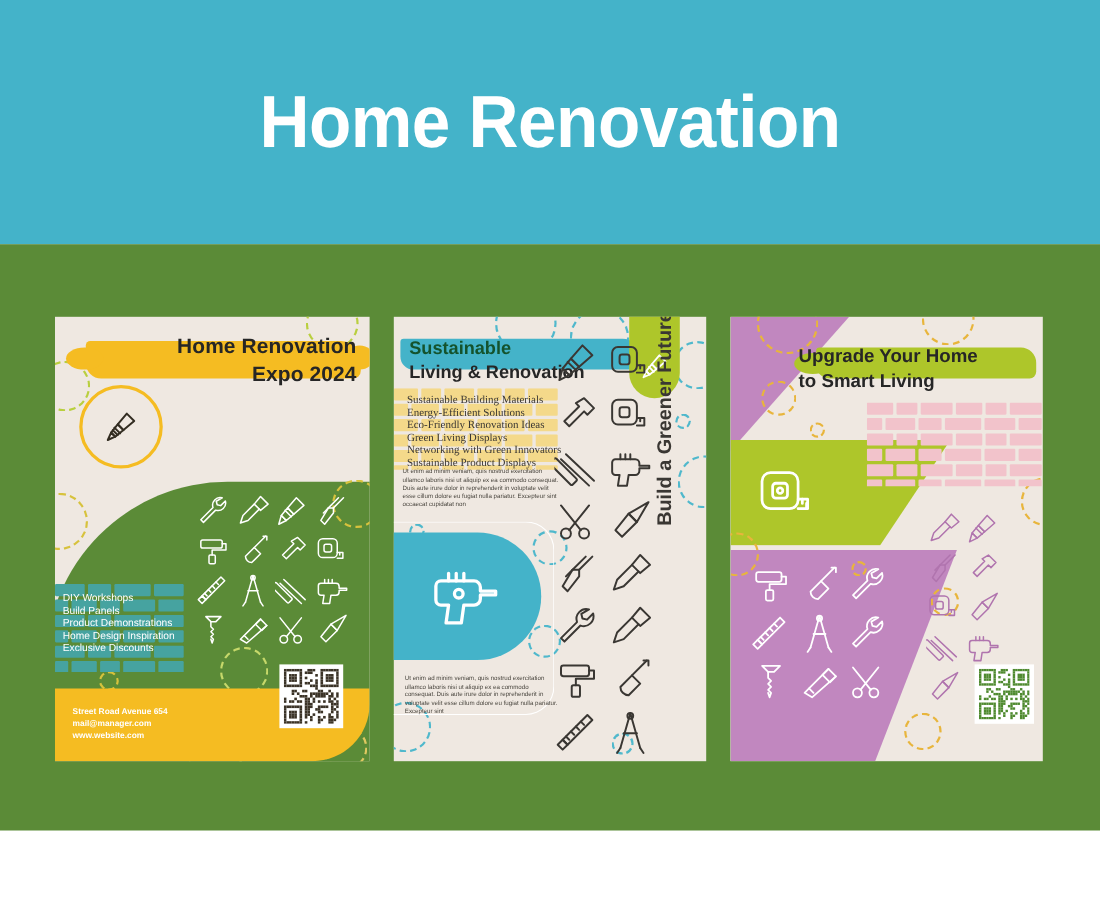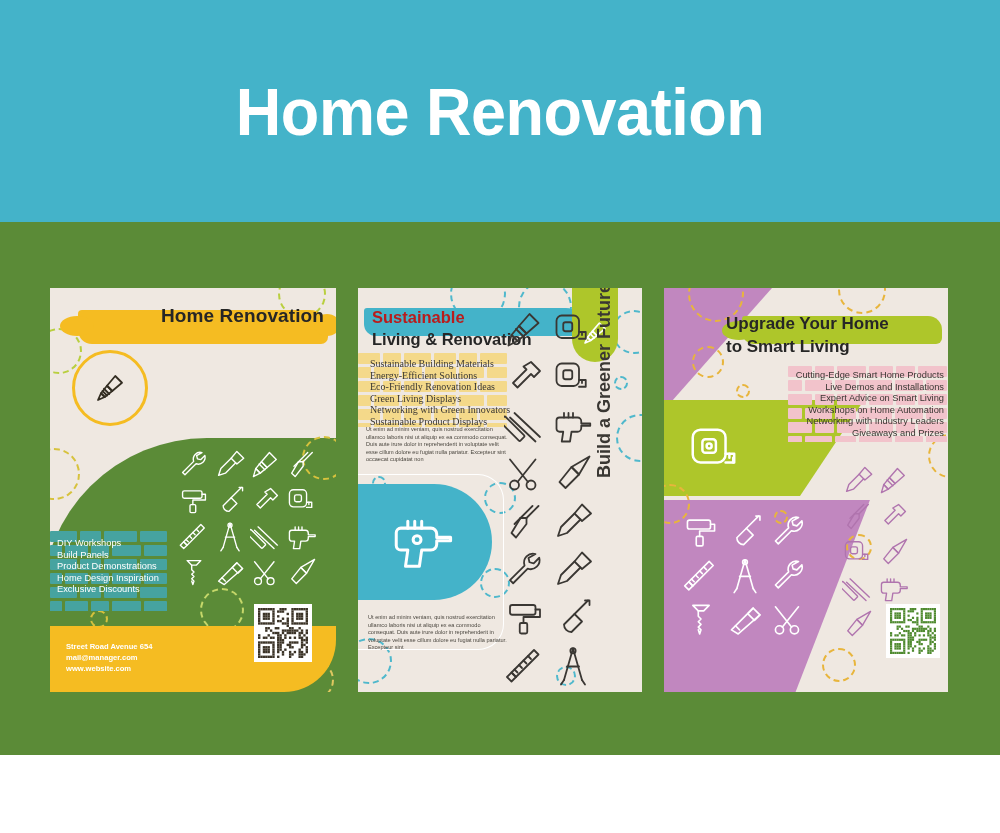--- a/index.html
+++ b/index.html
@@ -118,21 +118,21 @@
   #p2-brushstroke:after {
     content: ""; position: absolute; right: -14px; top: 3px;
     width: 30px; height: 21px; background: #44b3c9; border-radius: 50%;
   }
   #p2-greentab {
     left: 214px; top: -6px; width: 46px; height: 80px;
     background: #aec62a; border-radius: 0 0 23px 23px;
     display: flex; align-items: flex-end; justify-content: center; padding-bottom: 14px;
   }
   #p2-titlebox { left: 14px; top: 18px; width: 210px; }
-  #p2-titlebox .tl1 { color: #b91c1c; font-weight: bold; font-size: 16.5px; line-height: 22px;
+  #p2-titlebox .tl1 { color: #14532d; font-weight: bold; font-size: 16.5px; line-height: 22px;
     font-family:"Liberation Sans Narrow","Liberation Sans",sans-serif; }
   #p2-titlebox .tl2 { color: #262626; font-weight: bold; font-size: 16.5px; line-height: 22px;
     font-family:"Liberation Sans Narrow","Liberation Sans",sans-serif; }
   #p2-brickwall { left: 0px; top: 65px; width: 152px; height: 74px; }
   #p2-list {
     left: 12px; top: 70px; width: 160px;
     color: #3a3733; font-size: 10px; line-height: 11.5px;
     font-family: Liberation Serif, serif;
   }
   #p2-body1 {
@@ -229,20 +229,21 @@
     <div class="ring" style="left:252px; top:148px; width:44px; height:44px; border-color:#d7c23d;"></div>
     <div class="ring" style="left:150px; top:300px; width:44px; height:44px; border-color:#c6d86a;"></div>
     <div class="ring" style="left:120px; top:368px; width:52px; height:52px; border-color:#c6d86a;"></div>
     <div class="ring" style="left:244px; top:372px; width:40px; height:40px; border-color:#dfc860;"></div>
     <div class="ring" style="left:40px; top:322px; width:18px; height:18px; border-color:#d7c23d;"></div>
 
     <div class="layer" id="p1-brushstroke"></div>
 
     <div class="layer" id="p1-titlebox">
       <div class="tl1">Home Renovation</div>
+      <div class="tl2">Expo 2024</div>
     </div>
 
     <div class="layer" id="p1-circle">
       <svg width="36" height="36" viewBox="0 0 48 48">
         <g fill="none" stroke="#332d22" stroke-width="2.4" stroke-linejoin="round" stroke-linecap="round">
           <path d="M31 8 L40 17 L27 28 L20 21 Z"></path>
           <path d="M20 21 L27 28 L17 36 L12 31 Z"></path>
           <path d="M12 31 L17 36 L8 40 Z"></path>
           <path d="M16 25 L23 32"></path>
           <path d="M14 28 L20 34"></path>
@@ -1001,28 +1002,20 @@
         <div class="brick-row">
           <div class="brick" style="width:14px;background:#f2c3cb;"></div>
           <div class="brick" style="width:28px;background:#f2c3cb;"></div>
           <div class="brick" style="width:22px;background:#f2c3cb;"></div>
           <div class="brick" style="width:34px;background:#f2c3cb;"></div>
           <div class="brick" style="width:28px;background:#f2c3cb;"></div>
           <div class="brick" style="width:22px;background:#f2c3cb;"></div>
         </div>
       </div>
 
-    <div class="layer" id="p3-list">
-      <div>Cutting-Edge Smart Home Products</div>
-      <div>Live Demos and Installations</div>
-      <div>Expert Advice on Smart Living</div>
-      <div>Workshops on Home Automation</div>
-      <div>Networking with Industry Leaders</div>
-      <div>Giveaways and Prizes</div>
-    </div>
 
     <div class="icon-grid" id="p3-icons-right" style="gap: 4px;">
         <div class="icon-cell" style="width:32px;height:32px;">
           <svg width="32" height="32" viewBox="0 0 56 56">
             <g fill="none" stroke="#b074ae" stroke-width="2.4" stroke-linejoin="round" stroke-linecap="round">
               <path d="M40 6 L52 18 L40 28 L30 18 Z"></path>
               <path d="M30 18 L12 36 L8 48 L20 44 L38 26"></path>
             </g>
           </svg>
         </div>

